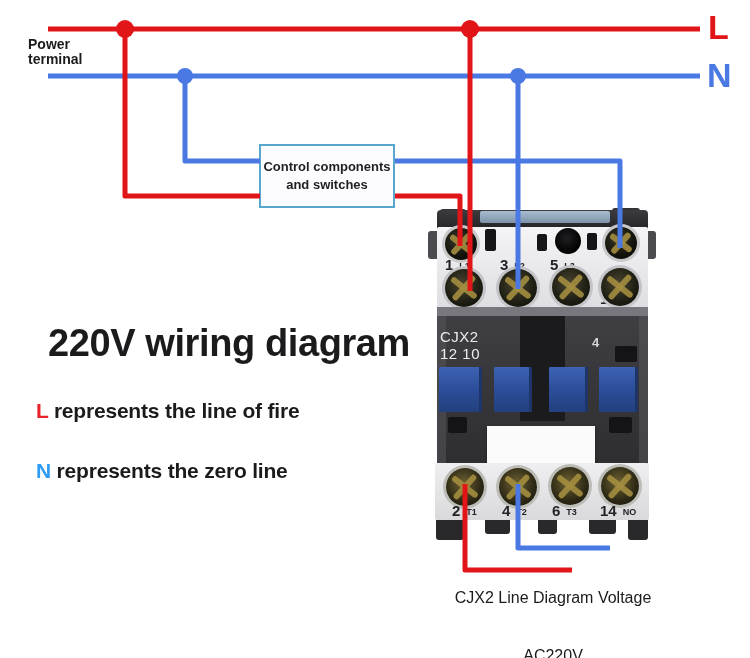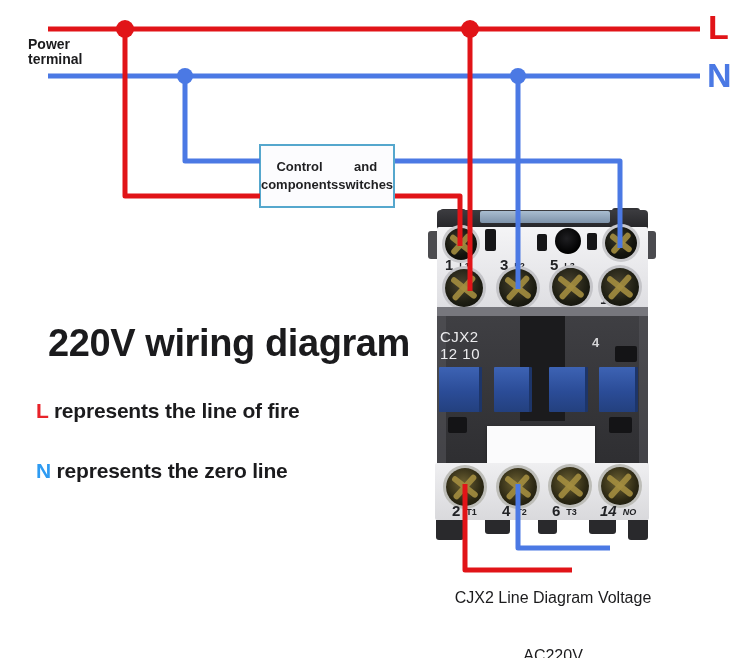--- a/index.html
+++ b/index.html
@@ -27,21 +27,21 @@
   .legend .blue-letter { color:#2e9bf2; }
 
   .caption { left:418px; width:270px; text-align:center; font-size:16px; font-weight:400; color:#1b1b1d; }
   .caption1 { top:589px; }
   .caption2 { top:624px;margin-top:23px; }
 
   
   .control-box {
     left:259px; top:144px; width:136px; height:64px;
     background:#fcfcfe; border:2.5px solid #55a7cd;
-    display:flex; flex-direction:row; align-items:center; justify-content:center;
+    display:flex; flex-direction:column; align-items:center; justify-content:center;
     font-size:13px; font-weight:600; line-height:1.35; color:#1f1f21;
     z-index:4; text-align:center;
   }
 
   
   .contactor { left:432px; top:203px; width:222px; height:340px; z-index:2; }
   .contactor > div { position:absolute; }
 
   .ear { background:#333336; border-radius:3px 3px 0 0; }
   .ear-l { left:8px;  top:6px; width:26px; height:16px; }
@@ -117,21 +117,21 @@
   .screw-b1 { left:14px; top:265px; }
   .screw-b2 { left:67px; top:265px; }
   .screw-b3 { left:119px; top:264px; }
   .screw-b4 { left:169px; top:264px; }
 
   .tlabel { display:flex; align-items:flex-start; gap:6px; color:#222326; }
   .tlabel .num { font-size:15px; font-weight:700; line-height:1; }
   .tlabel .code { font-size:9px; font-weight:700; margin-top:5px; line-height:1; }
   .trow-top .tlabel { top:54px; }
   .tl-1 { left:13px; } .tl-2 { left:68px; } .tl-3 { left:118px; } .tl-4 { left:168px;margin-top:34px; }
-  .bl-1 { left:20px; } .bl-2 { left:70px; } .bl-3 { left:120px; } .bl-4 { left:168px;font-style:italic; }
+  .bl-1 { left:20px; } .bl-2 { left:70px; } .bl-3 { left:120px; } .bl-4 { left:168px; }
   .trow-bottom .tlabel { top:300px; }
 
   .foot { background:#29292c; border-radius:0 0 3px 3px; }
   .f1 { left:4px;   top:317px; width:28px; height:20px; }
   .f2 { left:53px;  top:317px; width:25px; height:14px; }
   .f3 { left:106px; top:317px; width:19px; height:14px; }
   .f4 { left:157px; top:317px; width:27px; height:14px; }
   .f5 { left:196px; top:317px; width:20px; height:20px; }
 
   

